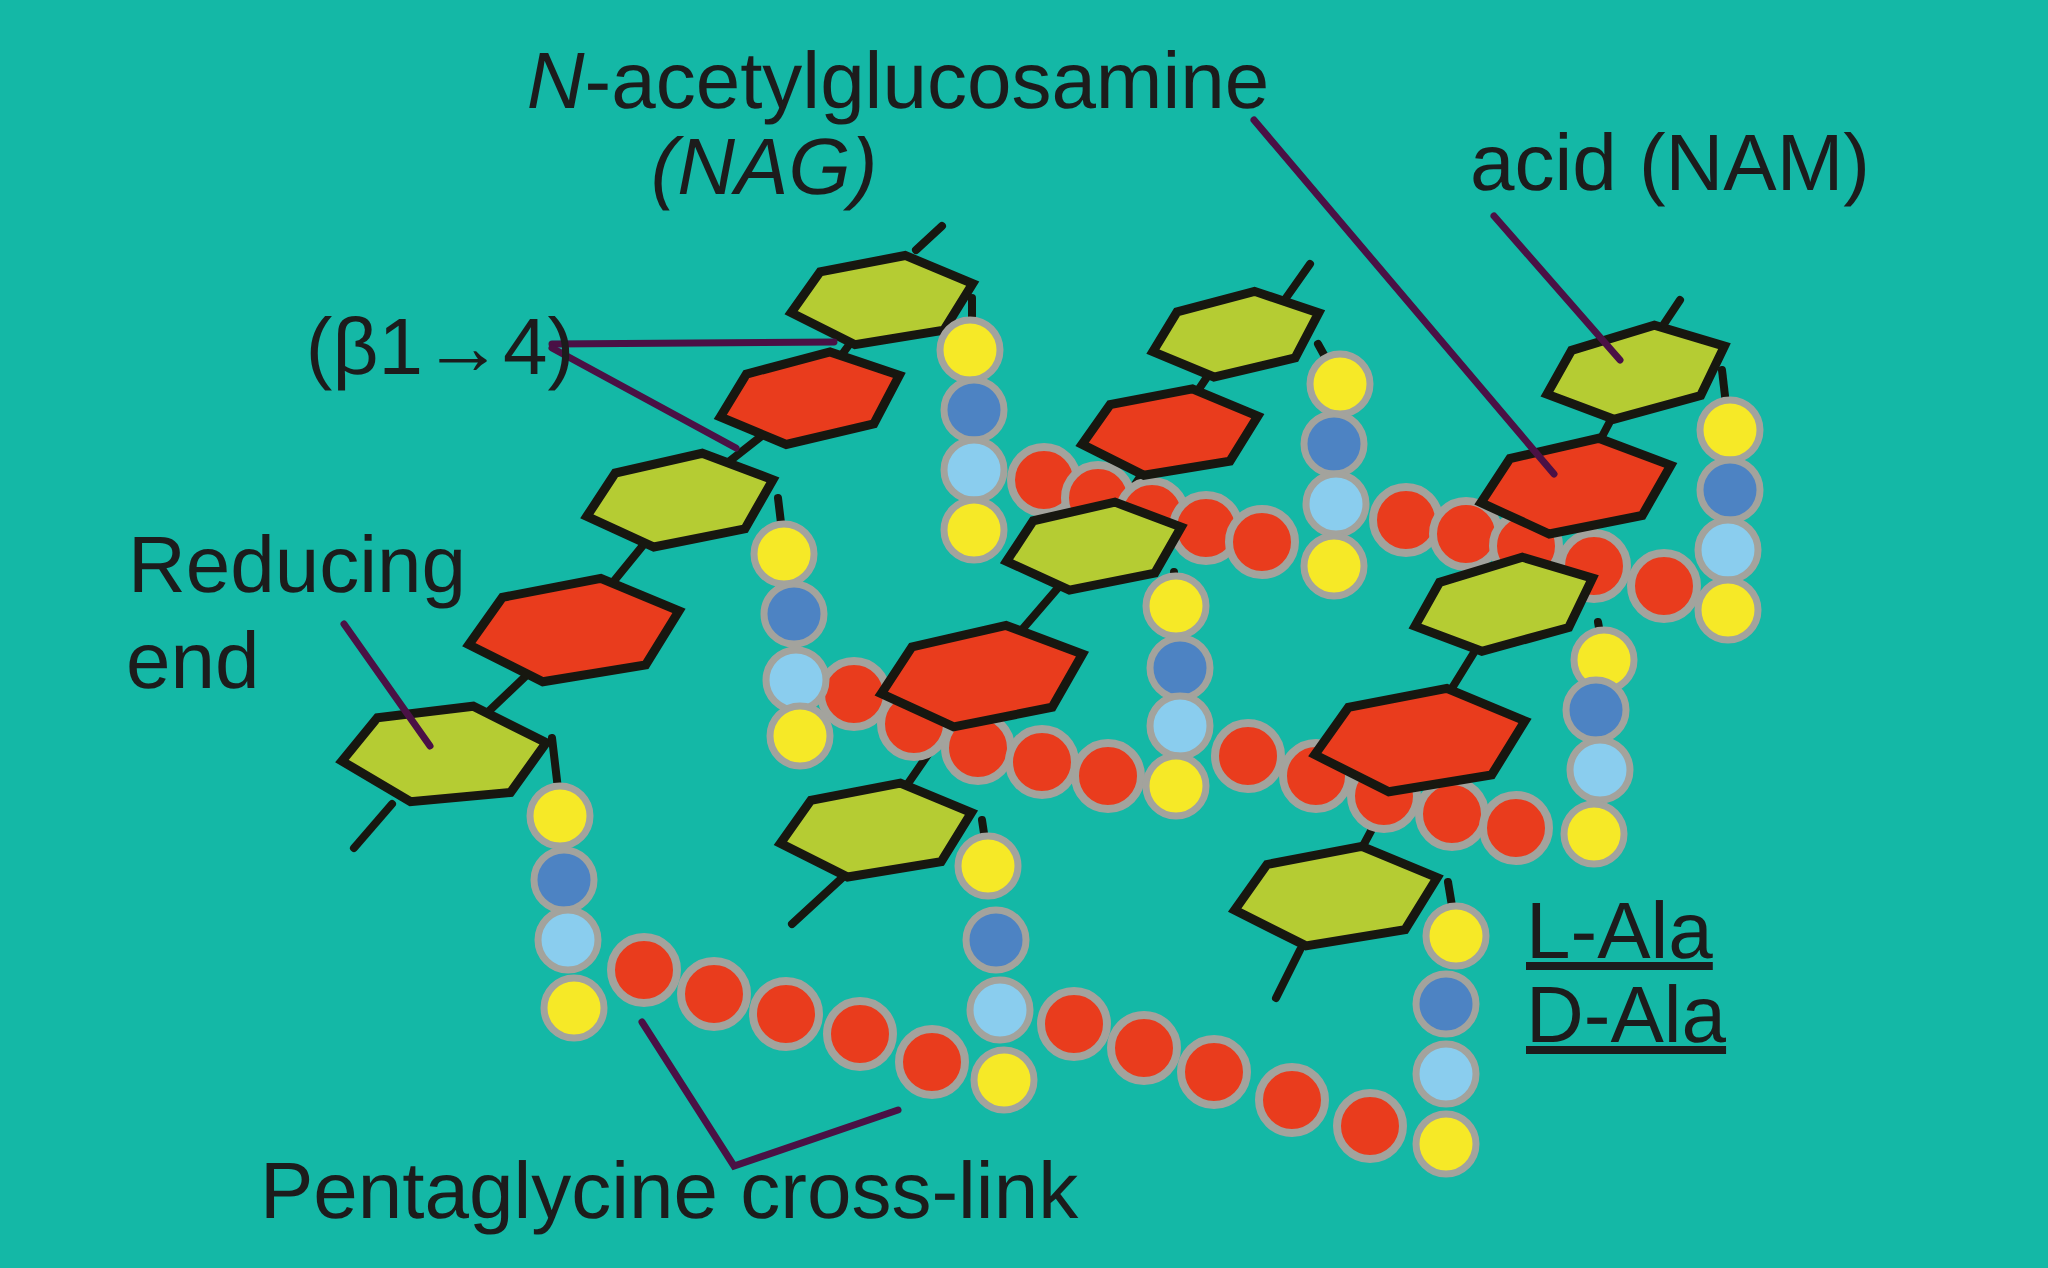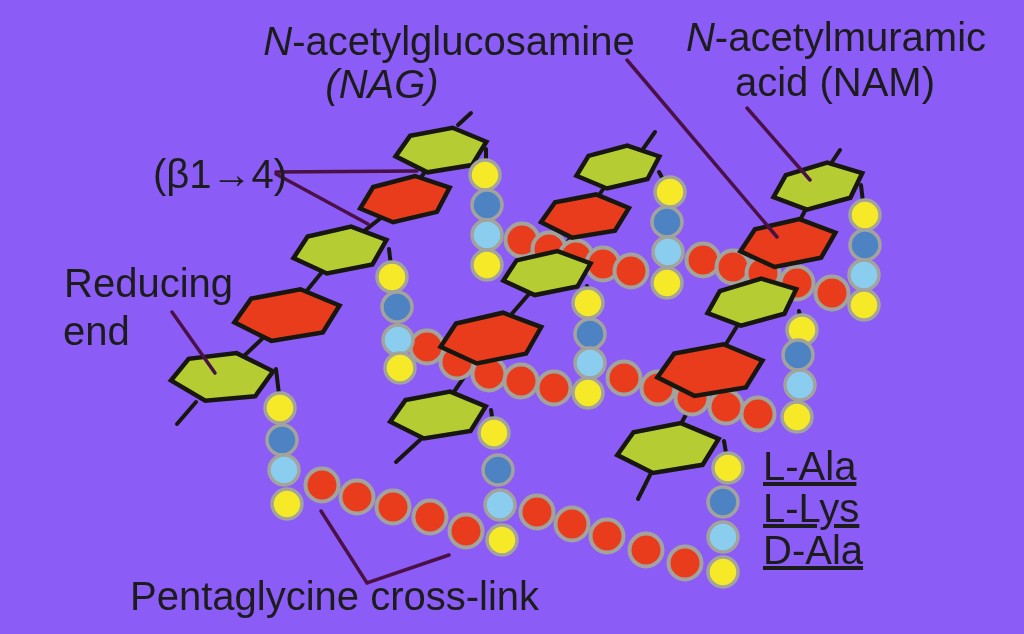--- a/index.html
+++ b/index.html
@@ -1,18 +1,18 @@
 <!DOCTYPE html>
 <html><head>
 <meta charset="utf-8">
 <style>
   html,body{margin:0;padding:0;background:#fff;}
   .stage{
     position:relative;width:1024px;height:634px;overflow:hidden;
-    background:#8b5cf6;font-family:"Liberation Sans",sans-serif;color:#1c1c1c;
+    background:#14b8a6;font-family:"Liberation Sans",sans-serif;color:#1c1c1c;
   }
   .stage svg{position:absolute;left:0;top:0;}
   .lbl{
     position:absolute;font-size:40px;line-height:44px;white-space:nowrap;
     color:#1c1c1c;
   }
   .lbl.center{transform:translate(-50%,-50%);text-align:center;}
   .lbl.left{transform:translate(0,-50%);}
   .lbl .it{font-style:italic;}
   .aa-stack{position:absolute;font-size:40px;line-height:42px;white-space:nowrap;}
@@ -137,28 +137,26 @@
         <polyline points="276,172 417,171" fill="none" stroke="#4a1145" stroke-width="3.5" stroke-linecap="round"></polyline>
         <polyline points="276,174 368,224" fill="none" stroke="#4a1145" stroke-width="3.5" stroke-linecap="round"></polyline>
         <polyline points="172,312 215,373" fill="none" stroke="#4a1145" stroke-width="3.5" stroke-linecap="round"></polyline>
         <polyline points="321,511 367,583 449,555" fill="none" stroke="#4a1145" stroke-width="3.5" stroke-linecap="round"></polyline>
       </g>
     </svg>
 
   <div class="lbl center" id="lbl-nag1" style="left: 449px; top: 41px;"><span class="it">N</span><span>-acetylglucosamine</span></div>
   <div class="lbl center" id="lbl-nag2" style="left: 382px; top: 84px; font-style: italic;">(NAG)</div>
 
-  <div class="lbl center" id="lbl-nam1" style="left: 836px; top: 37px;"><span class="it">N</span><span>-acetylmuramic</span></div>
   <div class="lbl center" id="lbl-nam2" style="left: 835px; top: 82px;">acid (NAM)</div>
 
   <div class="lbl center" id="lbl-beta" style="left: 200px; top: 174px; margin-left: 20px;">(β1→4)</div>
 
   <div class="lbl left" id="lbl-red1" style="left: 64px; top: 283px;">Reducing</div>
   <div class="lbl left" id="lbl-red2" style="left: 63px; top: 331px;">end</div>
 
   <div class="lbl left" id="lbl-penta" style="left: 130px; top: 596px;">Pentaglycine cross-link</div>
 
   <div class="aa-stack" id="aa-stack" style="left: 763px; top: 445px; line-height: 42px; text-decoration: underline;">
     <div>L-Ala</div>
-    <div>L-Lys</div>
     <div>D-Ala</div>
   </div>
 </div>
 
 </body></html>

